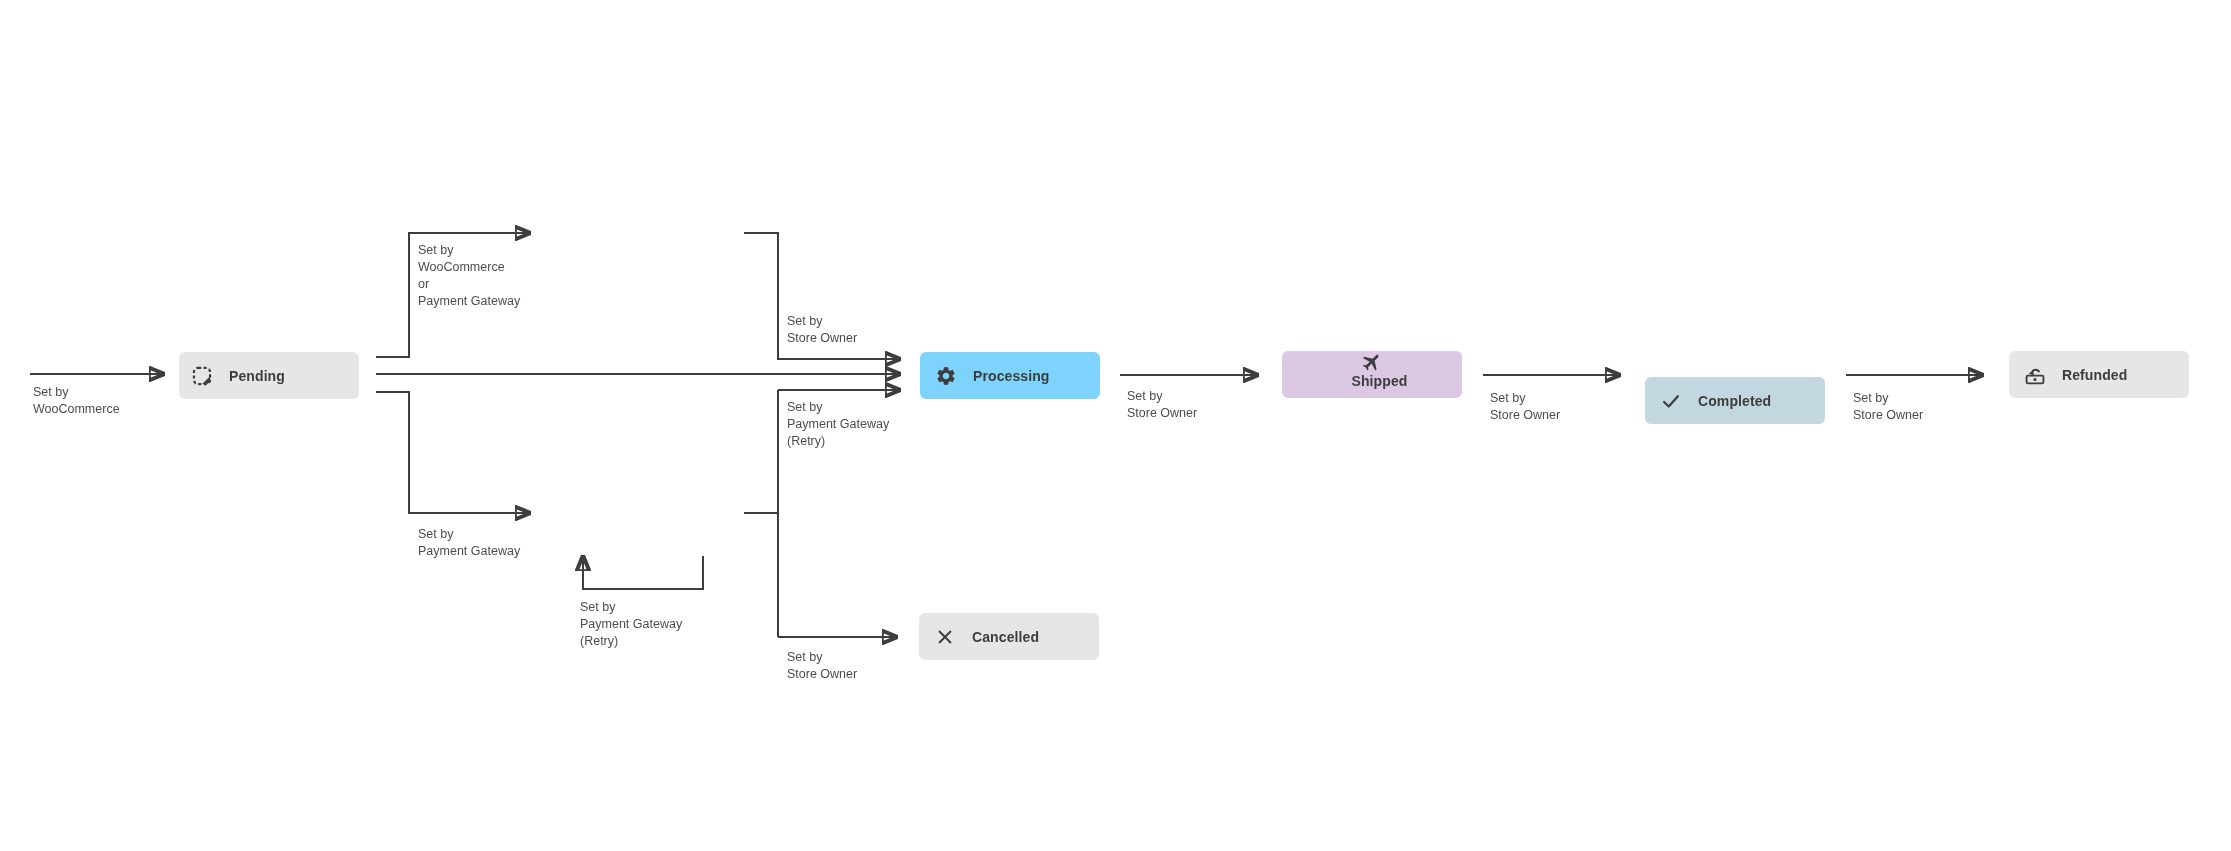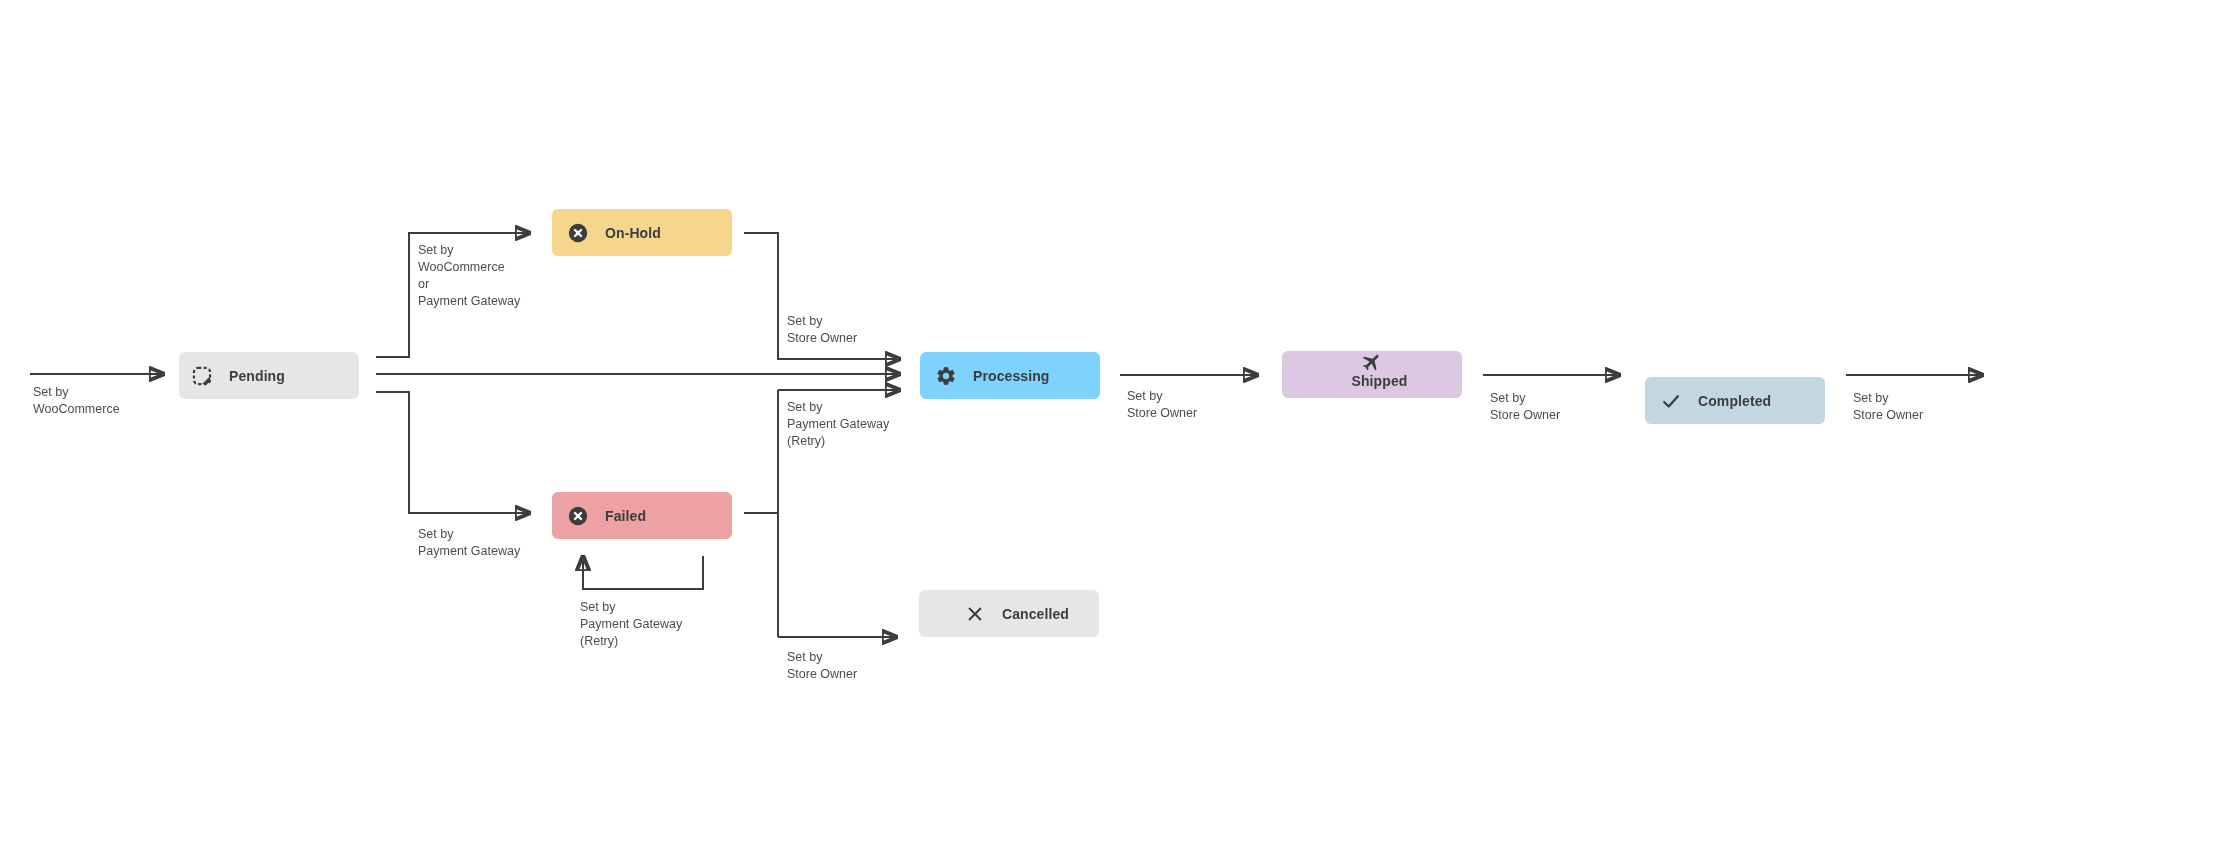--- a/index.html
+++ b/index.html
@@ -29,21 +29,21 @@
   .elabel{
     position:absolute;
     font-size:12.5px;line-height:17px;color:#4d4d4d;
     white-space:pre-line;
   }
   
   .n-pending   {left:179px; top:352px;padding-left:12px;}
   .n-onhold    {left:552px; top:209px;}
   .n-failed    {left:552px; top:492px;}
   .n-processing{left:920px; top:352px;}
-  .n-cancelled {left:919px; top:590px;justify-content:center;}
+  .n-cancelled {left:919px; top:613px;}
   .n-shipped   {left:1282px;top:351px;}
   .n-completed {left:1645px;top:352px;}
   .n-refunded  {left:2009px;top:351px;}
   
   .l-0{left:33px;  top:384px;}
   .l-1{left:418px; top:242px;}
   .l-2{left:418px; top:526px;}
   .l-3{left:787px; top:313px;}
   .l-4{left:787px; top:399px;}
   .l-5{left:580px; top:599px;}
@@ -80,39 +80,21 @@
   <div class="node n-pending" style="background: rgb(230, 230, 230);">
     <span class="nicon">
       <svg viewBox="0 0 24 24">
           <rect x="3.2" y="3.2" width="17.6" height="17.6" rx="4.5" fill="none" stroke="currentColor" stroke-width="2.4" stroke-dasharray="3.4 2.6"></rect>
           <path d="M12.2 20.8 L20.8 12.2 L20.8 16.3 A4.5 4.5 0 0 1 16.3 20.8 Z" fill="currentColor"></path>
         </svg>
     </span>
     <span class="nlabel">Pending</span>
   </div>
 
-  <div class="node n-onhold" style="background: rgb(246, 213, 140);">
-    <span class="nicon">
-      <svg viewBox="0 0 24 24">
-          <circle cx="12" cy="12" r="10" fill="currentColor"></circle>
-          <path d="M8.7 8.7 L15.3 15.3 M15.3 8.7 L8.7 15.3" stroke="#ffffff" stroke-width="2.6" stroke-linecap="round" fill="none"></path>
-        </svg>
-    </span>
-    <span class="nlabel">On-Hold</span>
-  </div>
 
-  <div class="node n-failed" style="background: rgb(236, 162, 162);">
-    <span class="nicon">
-      <svg viewBox="0 0 24 24">
-          <circle cx="12" cy="12" r="10" fill="currentColor"></circle>
-          <path d="M8.7 8.7 L15.3 15.3 M15.3 8.7 L8.7 15.3" stroke="#ffffff" stroke-width="2.6" stroke-linecap="round" fill="none"></path>
-        </svg>
-    </span>
-    <span class="nlabel">Failed</span>
-  </div>
 
   <div class="node n-processing" style="background: #7dd3fc;">
     <span class="nicon">
       <svg viewBox="0 0 24 24">
           <path fill="currentColor" d="M19.14 12.94c.04-.3.06-.61.06-.94 0-.32-.02-.64-.07-.94l2.03-1.58c.18-.14.23-.41.12-.61l-1.92-3.32c-.12-.22-.37-.29-.59-.22l-2.39.96c-.5-.38-1.03-.7-1.62-.94l-.36-2.54c-.04-.24-.24-.41-.48-.41h-3.84c-.24 0-.43.17-.47.41l-.36 2.54c-.59.24-1.13.57-1.62.94l-2.39-.96c-.22-.08-.47 0-.59.22L2.74 8.87c-.12.21-.08.47.12.61l2.03 1.58c-.05.3-.09.63-.09.94s.02.64.07.94l-2.03 1.58c-.18.14-.23.41-.12.61l1.92 3.32c.12.22.37.29.59.22l2.39-.96c.5.38 1.03.7 1.62.94l.36 2.54c.05.24.24.41.48.41h3.84c.24 0 .44-.17.47-.41l.36-2.54c.59-.24 1.13-.56 1.62-.94l2.39.96c.22.08.47 0 .59-.22l1.92-3.32c.12-.22.07-.47-.12-.61l-2.01-1.58zM12 15.6c-1.98 0-3.6-1.62-3.6-3.6s1.62-3.6 3.6-3.6 3.6 1.62 3.6 3.6-1.62 3.6-3.6 3.6z"></path>
         </svg>
     </span>
     <span class="nlabel">Processing</span>
   </div>
 
@@ -138,20 +120,31 @@
 
   <div class="node n-completed" style="background: rgb(194, 215, 224); margin-top: 25px;">
     <span class="nicon">
       <svg viewBox="0 0 24 24">
           <path d="M4.5 13 L9.5 18 L19.5 6.8" stroke="currentColor" stroke-width="2.4" fill="none" stroke-linecap="round" stroke-linejoin="round"></path>
         </svg>
     </span>
     <span class="nlabel">Completed</span>
   </div>
 
+  <div class="node n-refunded" style="background: rgb(230, 230, 230);">
+    <span class="nicon">
+      <svg viewBox="0 0 24 24">
+          <rect x="2.8" y="12.6" width="18.4" height="8.6" rx="1.6" fill="none" stroke="currentColor" stroke-width="2"></rect>
+          <circle cx="12" cy="16.9" r="1.7" fill="currentColor"></circle>
+          <path d="M8.6 9.2 C9.6 5.6 15 5.2 16.6 8.8" fill="none" stroke="currentColor" stroke-width="2"></path>
+          <path d="M4.9 10.3 L10.3 7.4 L10.6 12.2 Z" fill="currentColor"></path>
+        </svg>
+    </span>
+    <span class="nlabel">Refunded</span>
+  </div>
 
   <div class="elabel l-0">Set by
 WooCommerce</div>
   <div class="elabel l-1">Set by
 WooCommerce
 or
 Payment Gateway</div>
   <div class="elabel l-2">Set by
 Payment Gateway</div>
   <div class="elabel l-3">Set by

